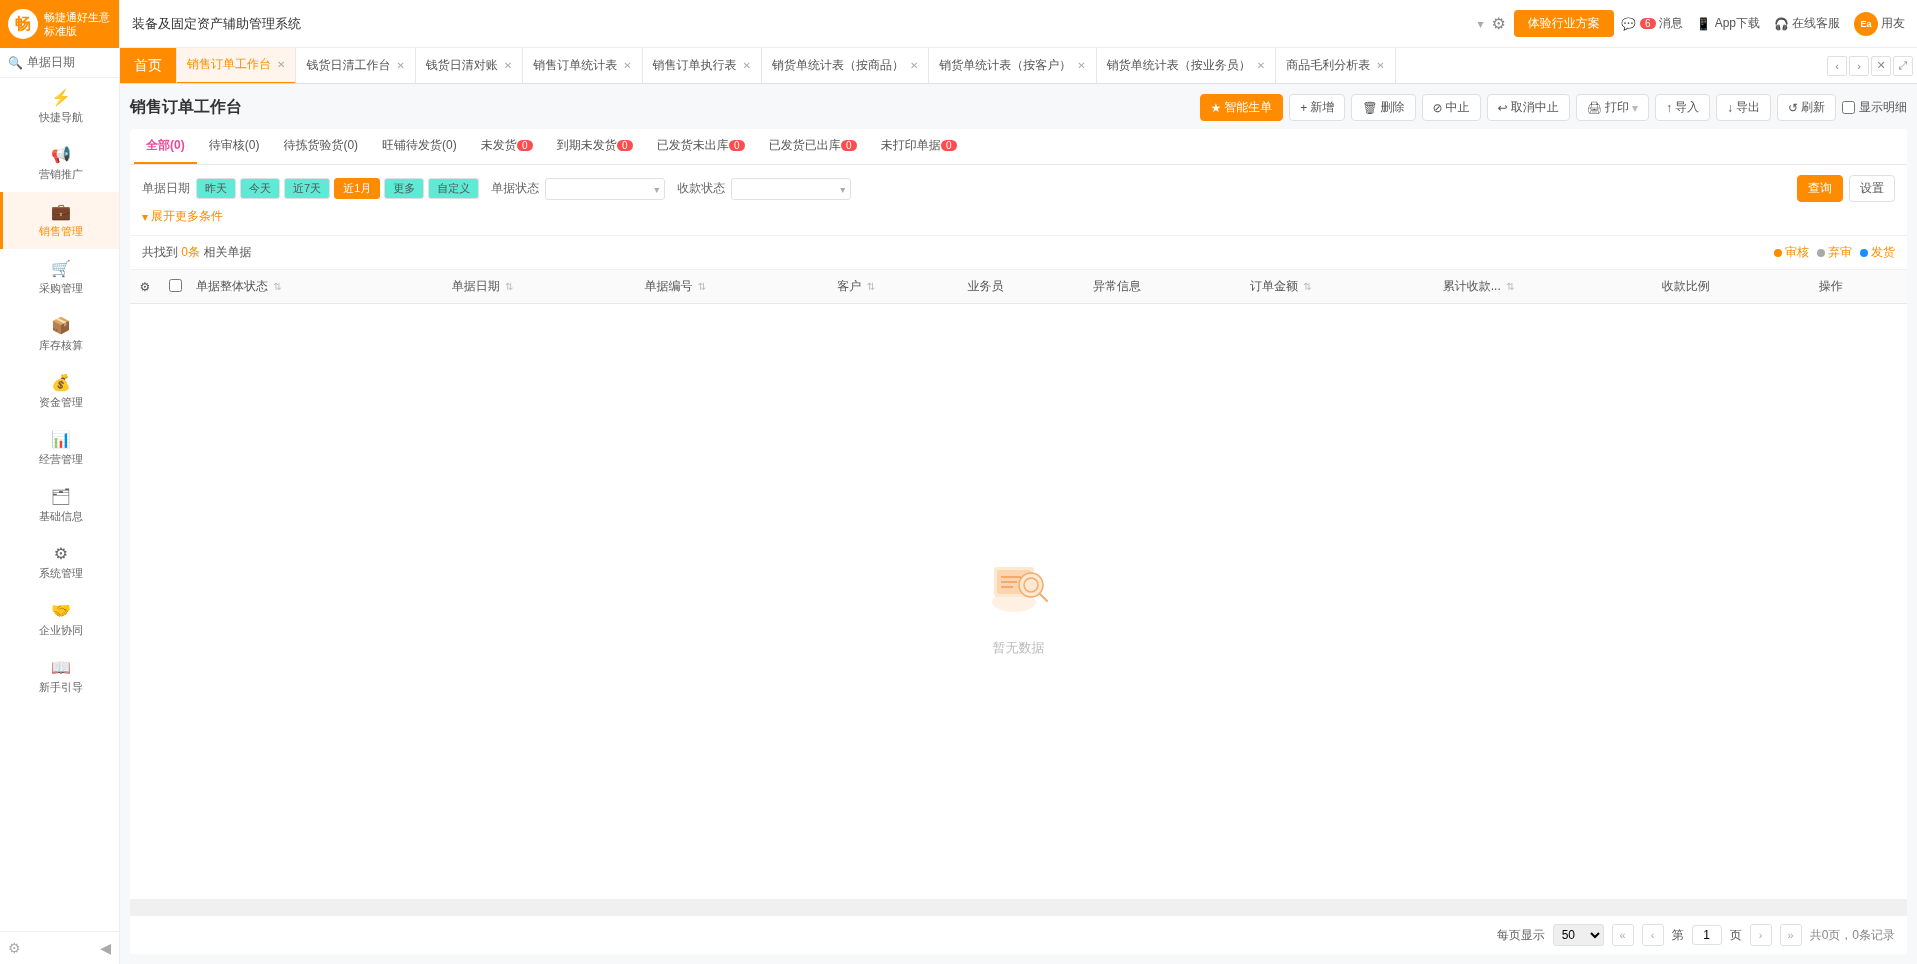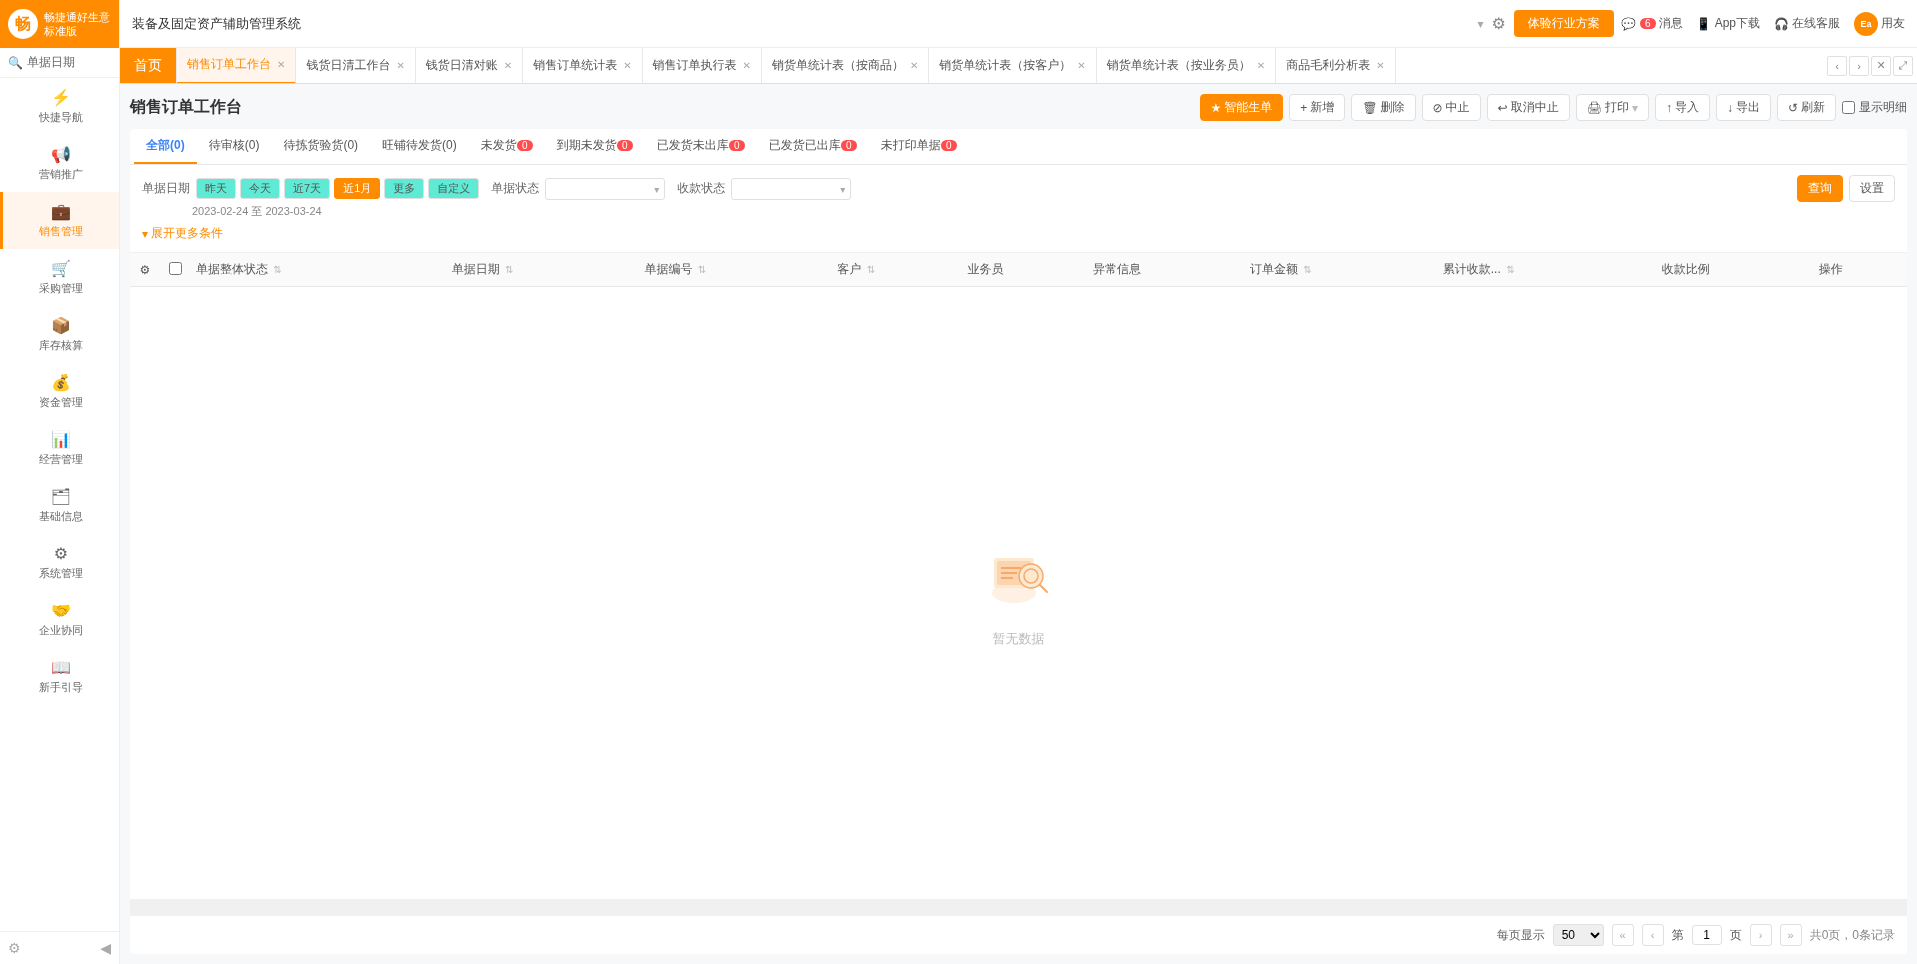--- a/index.html
+++ b/index.html
@@ -194,21 +194,21 @@
       margin-bottom: 0;
     }
     .sub-tab {
       padding: 8px 12px;
       font-size: 12px;
       color: #555;
       cursor: pointer;
       border-bottom: 2px solid transparent;
       white-space: nowrap;
     }
-    .sub-tab.active { color: #3b82f6; border-bottom: 2px solid #ff8c00; font-weight: bold; }
+    .sub-tab.active { color: #ec4899; border-bottom: 2px solid #ff8c00; font-weight: bold; }
     .sub-tab .badge-red {
       display: inline-block;
       background: #ff4d4f;
       color: #fff;
       border-radius: 8px;
       padding: 0 4px;
       font-size: 10px;
       min-width: 16px;
       text-align: center;
     }
@@ -628,32 +628,50 @@
               <select class="filter-select">
                 <option value=""></option>
               </select>
             </div>
           </div>
           <div style="margin-left:auto;display:flex;gap:6px;">
             <button class="action-btn primary">查询</button>
             <button class="action-btn">设置</button>
           </div>
         </div>
-        <div class="filter-row">
-          <span class="date-display" style="margin-left:50px;">2023-02-24 至 2023-03-24</span>
-        </div>
         <div style="text-align:center;">
           <span class="expand-btn">
             <span>▾</span>
             <span>展开更多条件</span>
           </span>
         </div>
       </div>
 
       <div id="table-area">
+        <div class="table-toolbar">
+          <span class="table-count">
+            <span>共找到</span>
+            <span class="count-num">0条</span>
+            <span>相关单据</span>
+          </span>
+          <div class="table-action-btns">
+            <span class="table-action-btn">
+              <span class="dot dot-orange"></span>
+              <span>审核</span>
+            </span>
+            <span class="table-action-btn">
+              <span class="dot dot-gray"></span>
+              <span>弃审</span>
+            </span>
+            <span class="table-action-btn">
+              <span class="dot dot-blue"></span>
+              <span>发货</span>
+            </span>
+          </div>
+        </div>
 
         <table>
           <thead>
             <tr>
               <th class="th-settings">
                 <span>⚙</span>
               </th>
               <th class="th-checkbox">
                 <input type="checkbox" style="">
               </th>

